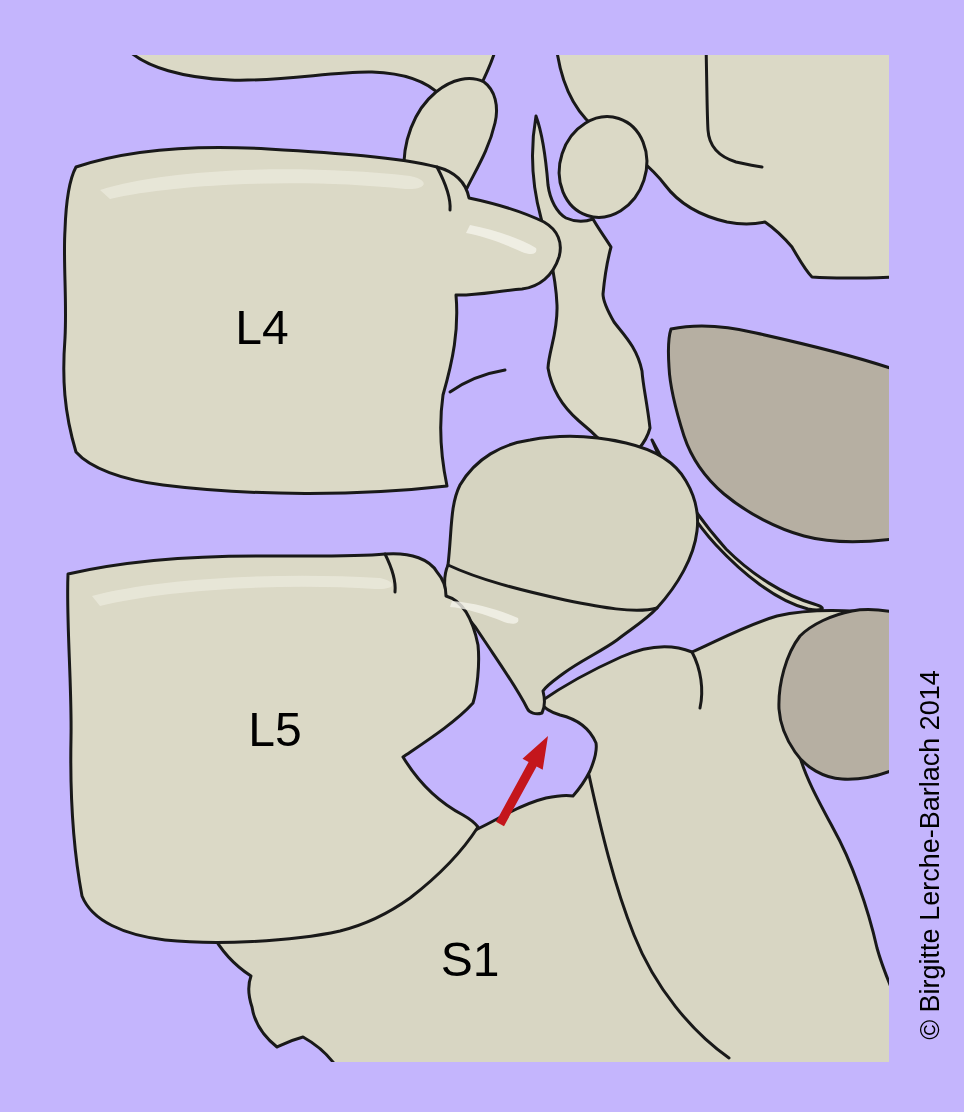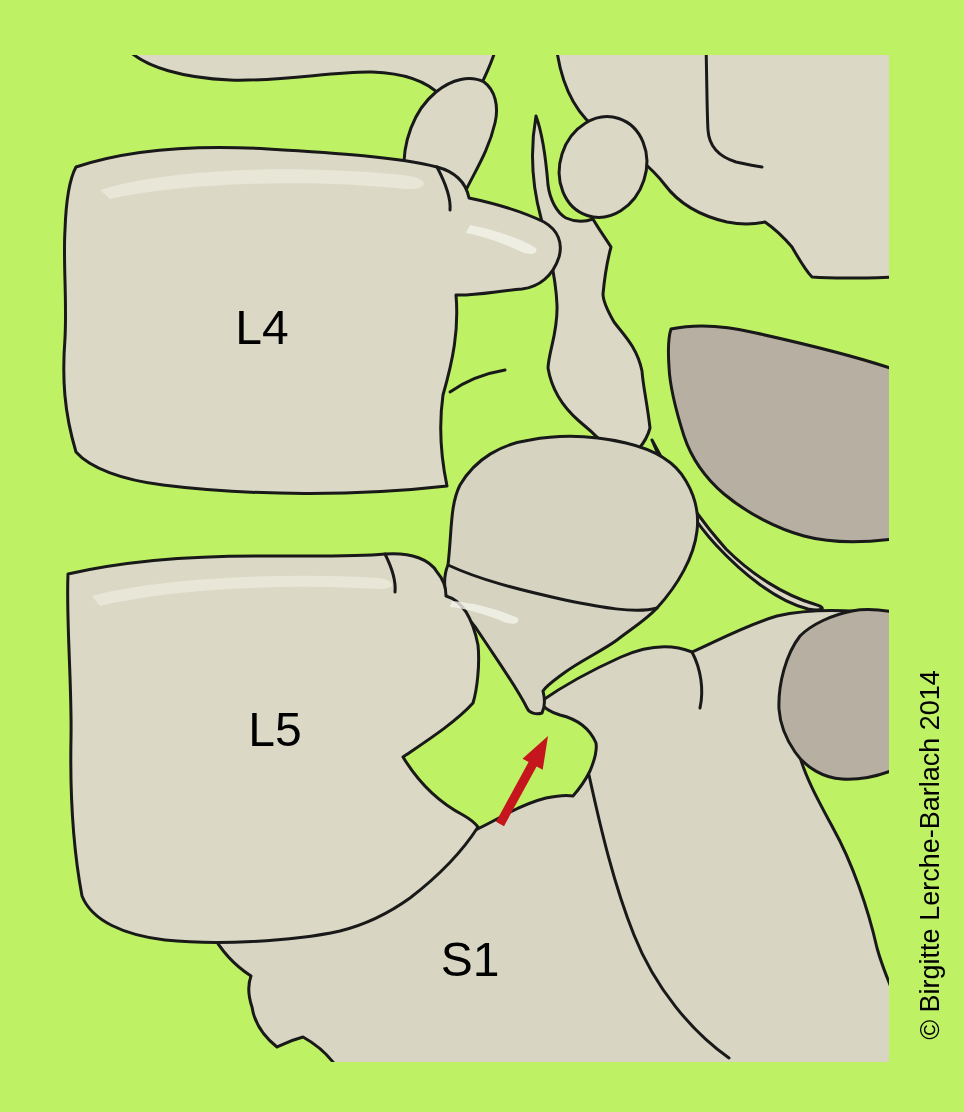--- a/index.html
+++ b/index.html
@@ -1,16 +1,16 @@
 <!DOCTYPE html>
 <html><head>
 <meta charset="utf-8">
 <style>
   html,body{margin:0;padding:0;background:#ffffff;}
-  .stage{position:relative;width:964px;height:1112px;background:#bef264;overflow:hidden;
+  .stage{position:relative;width:964px;height:1112px;background:#c4b5fd;overflow:hidden;
          font-family:"Liberation Sans","DejaVu Sans",sans-serif;}
   svg{position:absolute;left:0;top:0;}
   .outl{stroke:#191919;stroke-width:3;stroke-linejoin:round;stroke-linecap:round;}
   .nofill{fill:none;}
   .bone{fill:#DBD9C6;}
   .bone2{fill:#D6D4C1;}
   .bone3{fill:#D8D6C3;}
   .blob{fill:#B6AFA2;}
   .hl{fill:#EEEDE1;opacity:.65;stroke:none;}
   .hl2{fill:#F4F3EA;opacity:.8;stroke:none;}

